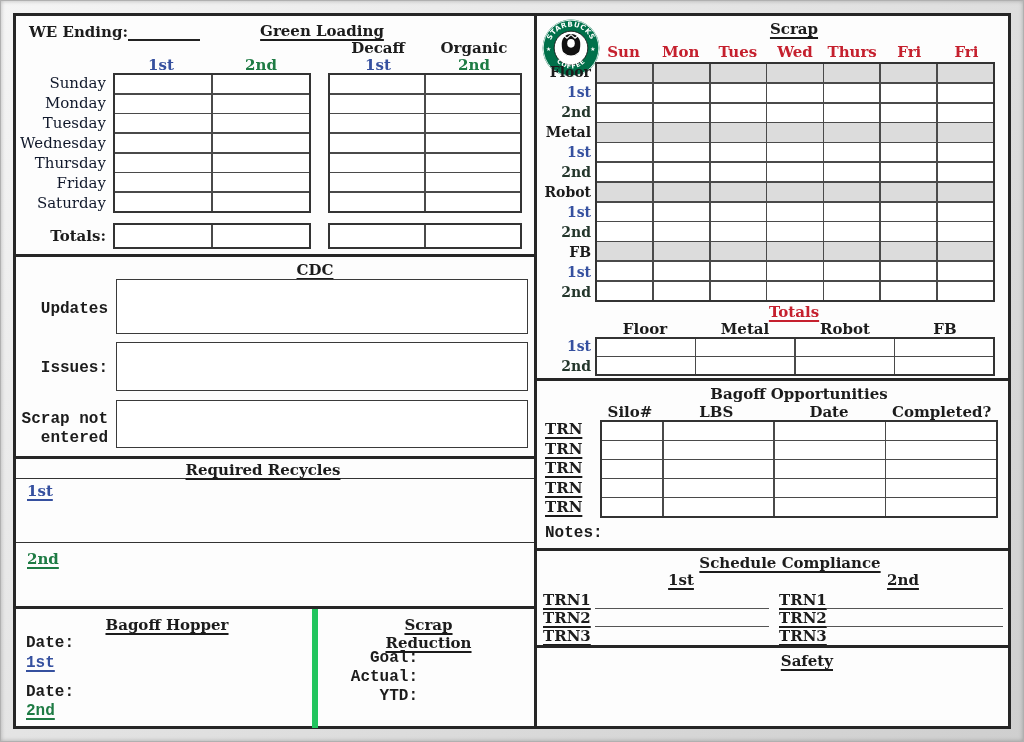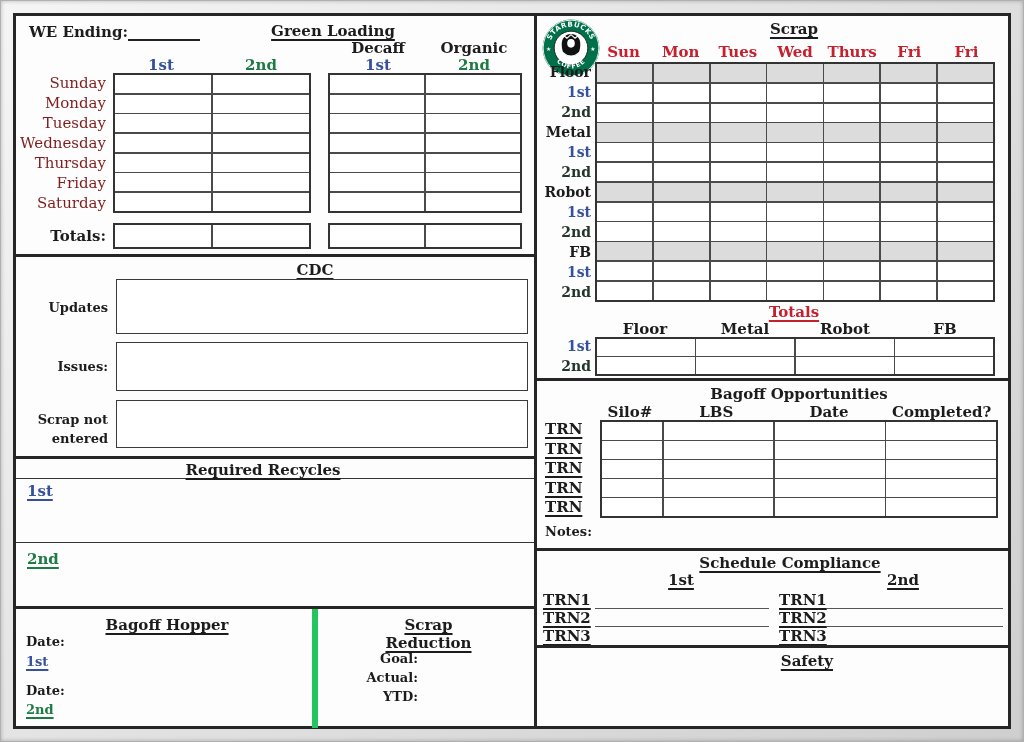--- a/index.html
+++ b/index.html
@@ -27,23 +27,23 @@
   .panel-left  { position: relative; width: 521px; height: 100%; border-right: 3px solid #262626; }
   .panel-right { position: relative; flex: 1; height: 100%; }
   section { position: absolute; left: 0; width: 100%; }
   .bt { border-top: 3px solid #262626; }
   .u    { text-decoration: underline; text-underline-offset: 3px; text-decoration-thickness: 1.5px; }
   .abs  { position: absolute; }
   .ctr  { text-align: center; }
   .rt   { text-align: right; }
 
   .title     { font-weight: 700; font-size: 15px; }
-  .lbl       { font-weight: 700; font-size: 13px; }
+  .lbl       { font-weight: 700; font-size: 16px; font-family: Liberation Mono, monospace; }
   .red-hd    { color: #c5202e; }
-  .red-day   { color: #7f1d1d; }
+  .red-day   { color: #0f172a; }
   .blue-1st  { color: #35509f; }
   .grn-2nd   { color: #1e7b44; }
   .dark-2nd  { color: #23362b; }
 
   
   .grid { display: grid; gap: 1.5px; background: #4a4a4a; border: 2px solid #333; position: absolute; }
   .cell { background: #fff; }
 
   
   .we-line { display: inline-block; width: 72px; border-bottom: 2px solid #222; height: 14px; vertical-align: bottom; }
@@ -98,21 +98,21 @@
 
 <div class="frame">
   <div class="board">
 
     <div class="panel-left">
 
       <section style="top:0;height:238px;">
         <div class="abs title" style="left:13px;top:7px;">
           <span>WE Ending:</span><span class="we-line"></span>
         </div>
-        <div class="abs title u ctr" style="left:237px;top:6px;width:160px;">Green Loading</div>
+        <div class="abs title u ctr" style="left:226px;top:6px;width:160px;">Green Loading</div>
 
         <div class="abs title ctr" style="left:322px;top:23px;width:80px;">Decaff</div>
         <div class="abs title ctr" style="left:418px;top:23px;width:80px;">Organic</div>
 
         <div class="abs title u ctr blue-1st" style="left:105px;top:40px;width:80px;">1st</div>
         <div class="abs title u ctr grn-2nd" style="left:205px;top:40px;width:80px;">2nd</div>
         <div class="abs title u ctr blue-1st" style="left:322px;top:40px;width:80px;">1st</div>
         <div class="abs title u ctr grn-2nd" style="left:418px;top:40px;width:80px;">2nd</div>
 
         <div class="abs day-col red-day" style="left:0;top:57px;width:90px;">

